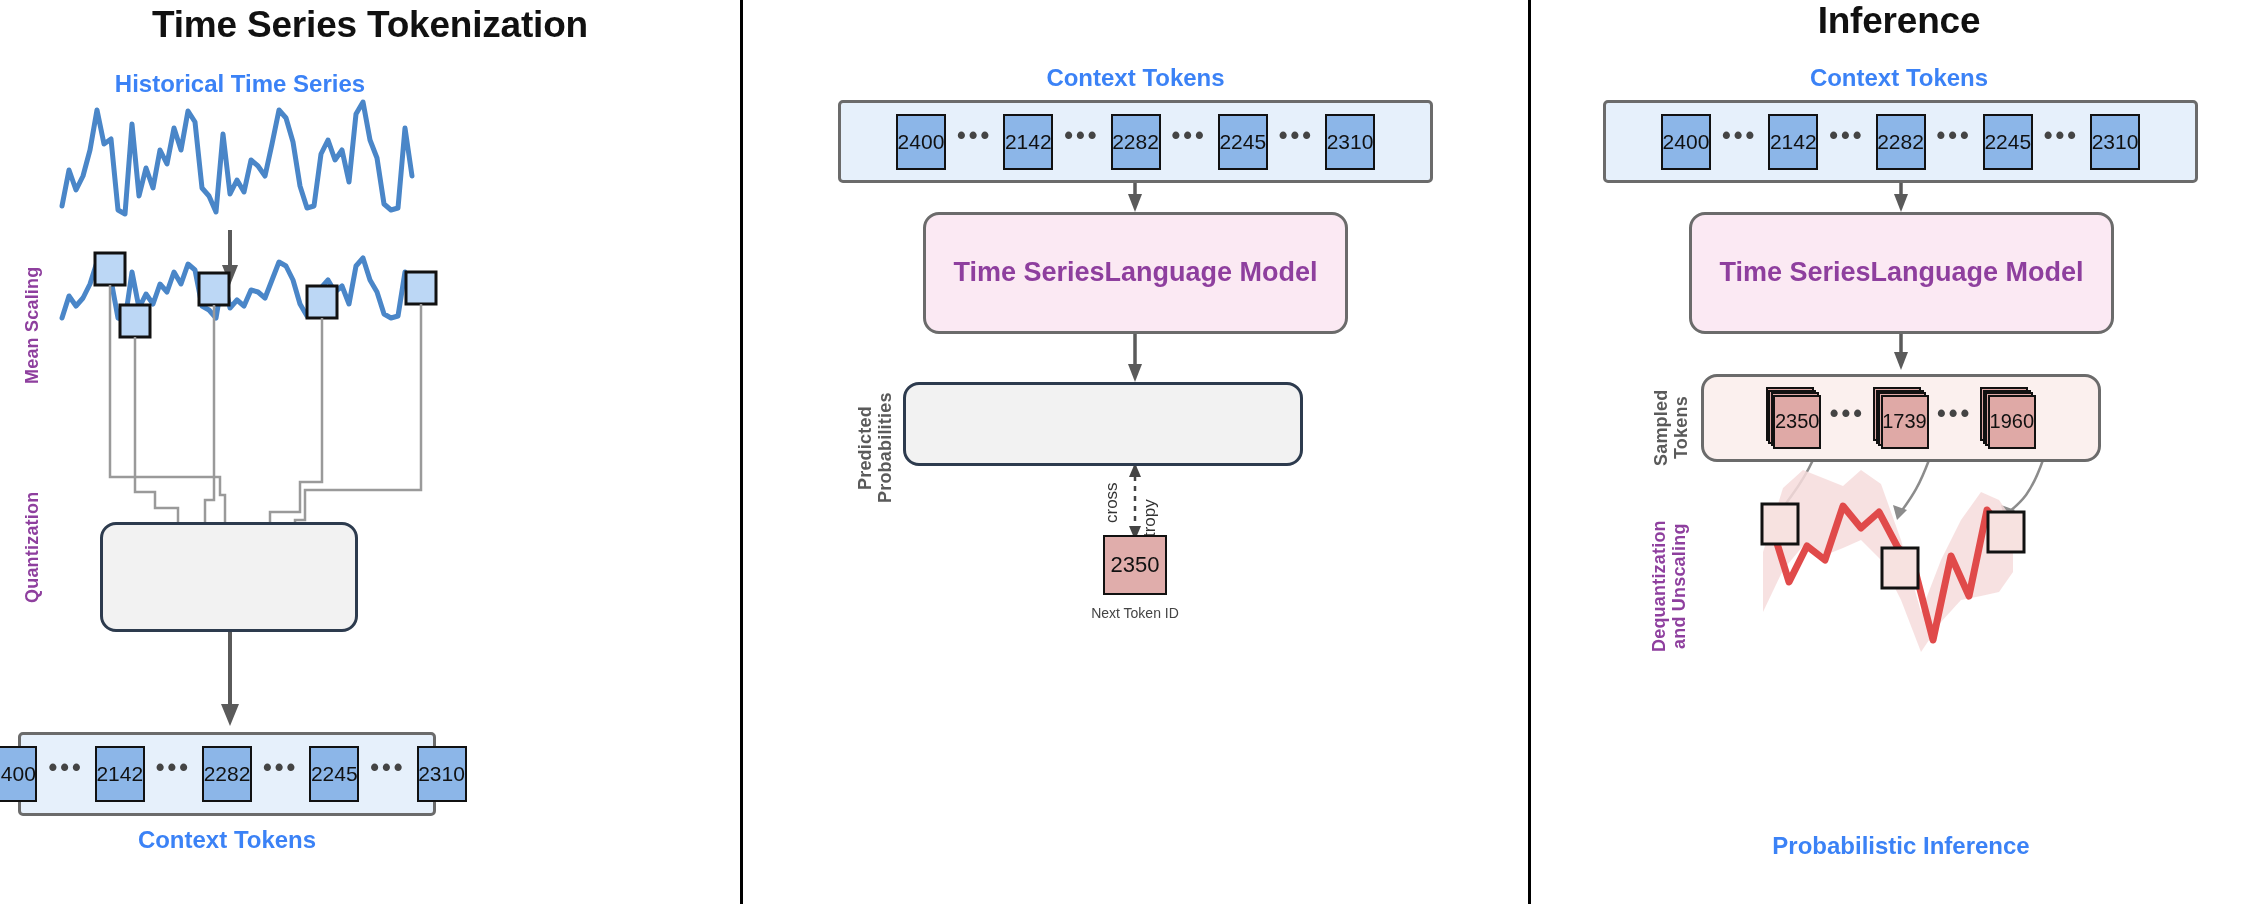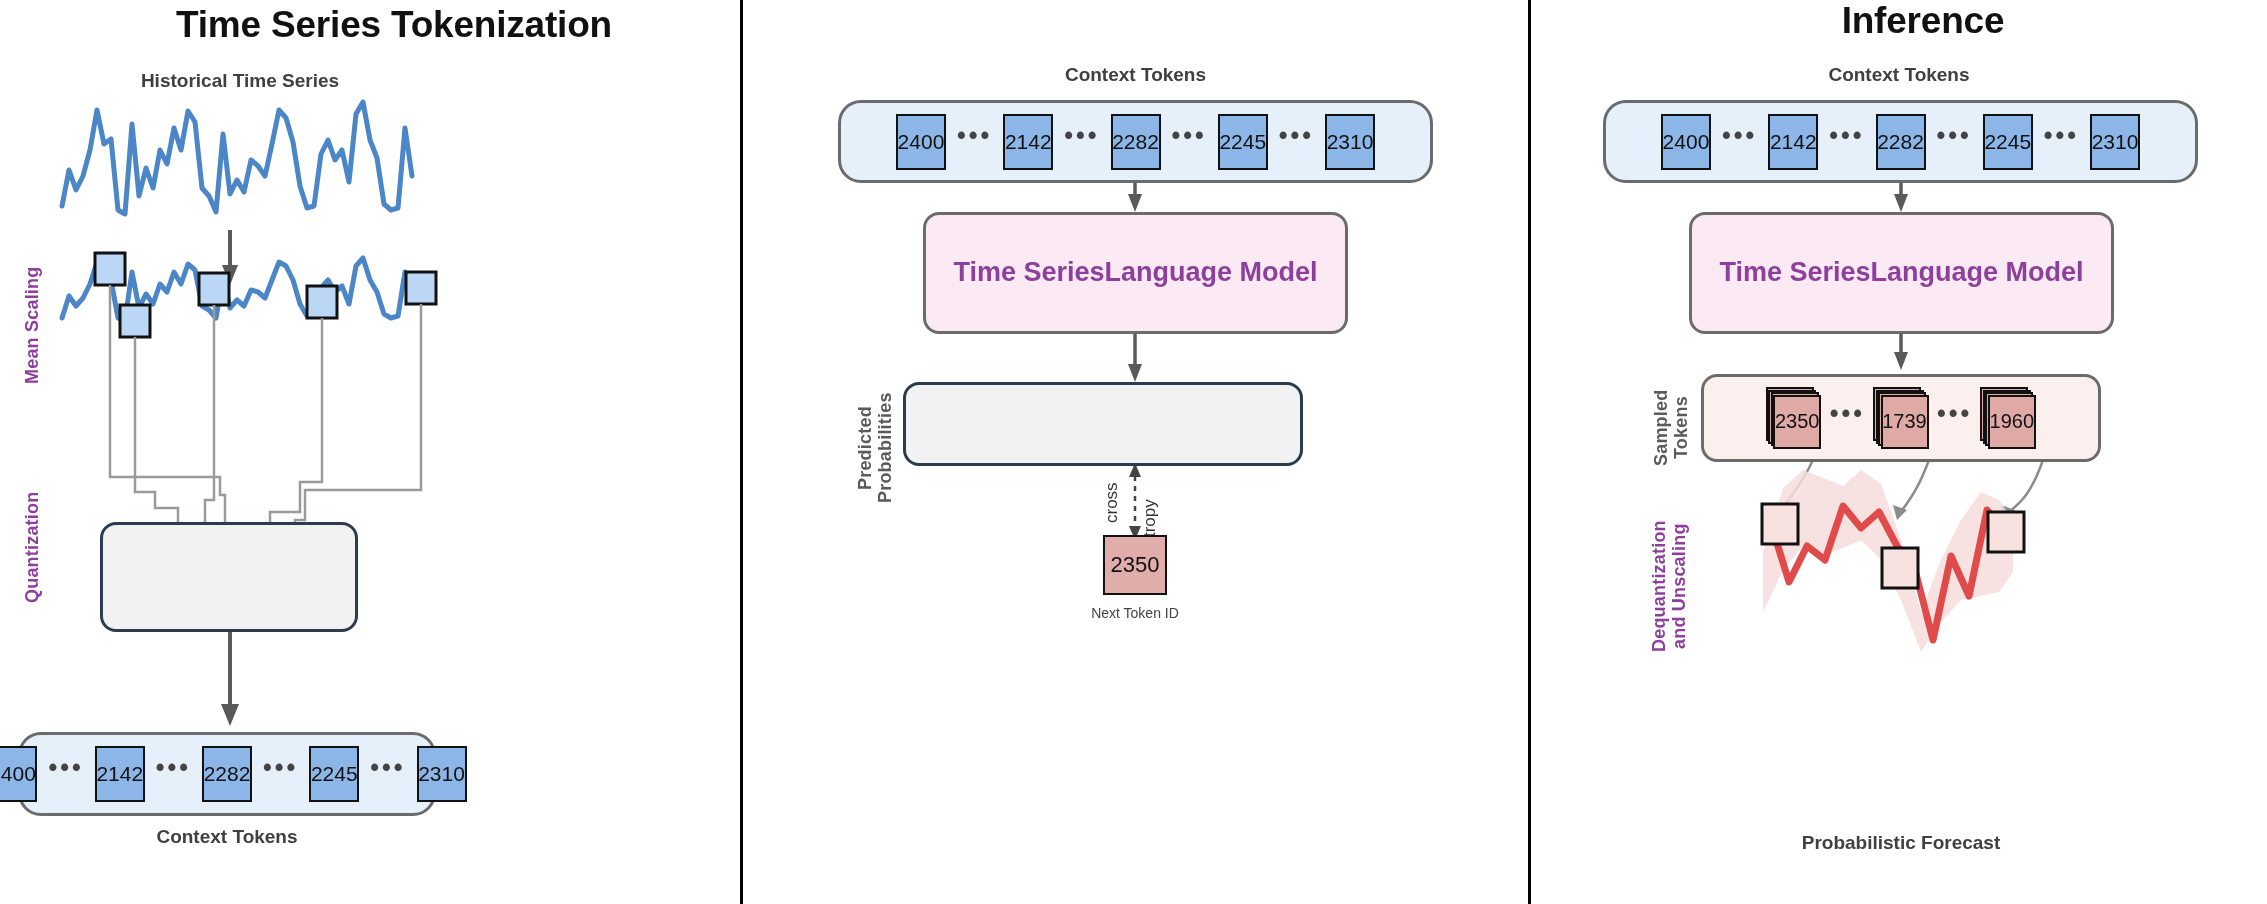--- a/index.html
+++ b/index.html
@@ -5,36 +5,36 @@
   html,body{margin:0;padding:0;}
   body{
     width:2267px;height:904px;background:#ffffff;overflow:hidden;
     font-family:"Liberation Sans","DejaVu Sans",sans-serif;
   }
   .stage{position:relative;width:2267px;height:904px;}
   .panel{position:absolute;top:0;height:904px;}
   .divider{position:absolute;top:0;width:3px;height:904px;background:#000;}
   .panel-title{
     position:absolute;width:100%;text-align:center;
-    font-size:37px;font-weight:bold;color:#111;letter-spacing:-0.2px;padding-left:24px;
+    font-size:37px;font-weight:bold;color:#111;letter-spacing:-0.2px;
   }
   .sub-label{
-    position:absolute;text-align:center;font-size:19px;font-weight:bold;color:#404040;
+    position:absolute;text-align:center;font-size:24px;font-weight:bold;color:#3b82f6;
   }
   .vlabel{
     position:absolute;
     writing-mode:vertical-rl;transform:rotate(180deg);
     font-size:18px;font-weight:bold;color:#8e3f9e;letter-spacing:0.2px;
     text-align:center;line-height:1.12;
   }
   .vlabel.gray{color:#5a5a5a;}
   
   .token-strip{
     position:absolute;display:flex;align-items:center;justify-content:center;
-    background:#e6f0fb;border:3px solid #6b6b6b;border-radius:23px;box-sizing:border-box;
+    background:#e6f0fb;border:3px solid #6b6b6b;border-radius:5px;box-sizing:border-box;
   }
   .tok{
     width:50px;height:56px;background:#8cb6e8;border:2px solid #111;
     display:flex;align-items:center;justify-content:center;
     font-size:21px;color:#111;box-sizing:border-box;
   }
   .dots{
     color:#444;font-size:25px;letter-spacing:3px;font-weight:bold;
     padding:0 11px 14px 11px;line-height:0.4;
   }
@@ -335,16 +335,16 @@
         <i></i>
         <span>1960</span>
       </div>
     </div>
 
     <div class="vlabel" style="left:118px;top:496px;height:180px;width:52px;">
       <span>Dequantization</span><br>
       <span>and Unscaling</span>
     </div>
 
-    <div class="sub-label" style="top:832px;left:120px;width:500px;">Probabilistic Forecast</div>
+    <div class="sub-label" style="top:832px;left:120px;width:500px;">Probabilistic Inference</div>
   </div>
 
 </div>
 
 </body></html>

